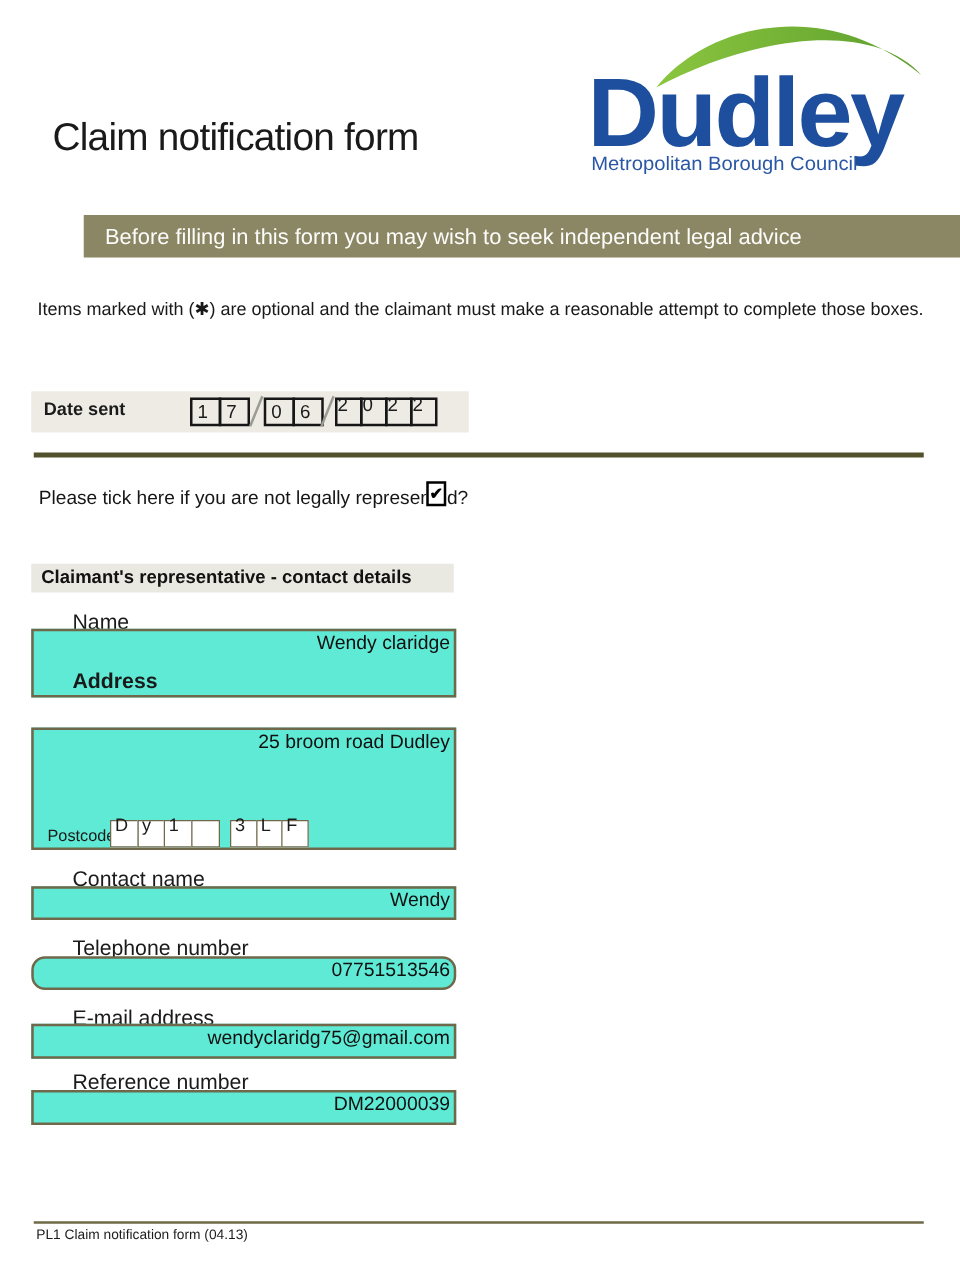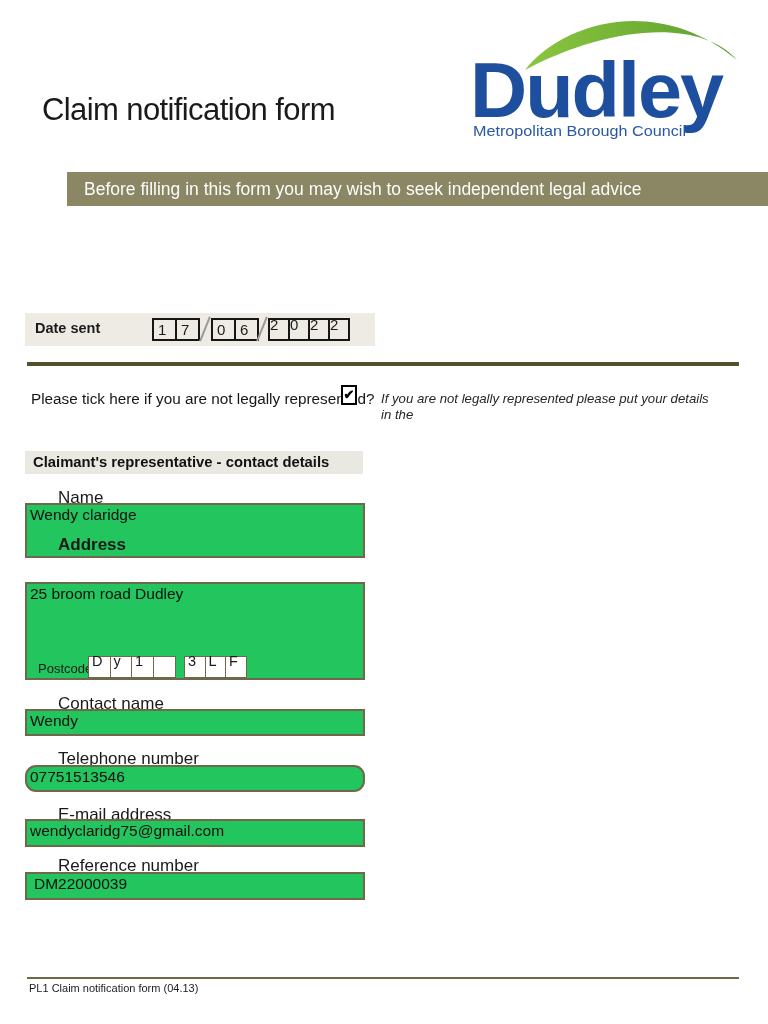--- a/index.html
+++ b/index.html
@@ -50,22 +50,22 @@
   .note { left:381px; top:391px; width:330px; font-size:13.2px; font-style:italic;
           line-height:15.5px; color:#262626; }
   .note .l2 { padding-left:3px; }
 
   
   .section-head { left:25px; top:451px; width:338px; height:23px; background:#e9e8e1;
                   font-size:14.8px; font-weight:bold; line-height:23px; padding-left:8px; color:#121212; }
 
   
   .flabel { font-size:17px; color:#1a1a1a; left:26px;margin-left:32px; }
-  .fbox { left:25px; width:340px; border:2px solid #6f684a; background:#22c55e;
-          font-size:15.5px; line-height:18px; padding:1px 3px; color:#101010; }
+  .fbox { left:25px; width:340px; border:2px solid #6f684a; background:#5eead4;
+          font-size:15.5px; line-height:18px; padding:1px 3px; color:#101010;text-align:right; }
   .lbl-name { top:488px; }      .box-name { top:503px; height:55px; }
   .lbl-address { top:535px;font-weight:bold; }   .box-address { top:582px; height:98px; }
   .lbl-contact { top:694px; }   .box-contact { top:709px; height:27px; }
   .lbl-phone { top:749px; }     .box-phone { top:765px; height:27px;border-radius:11px; }
   .lbl-email { top:805px; }     .box-email { top:819px; height:28px; }
   .lbl-ref { top:856px; }       .box-ref { top:872px; height:28px; padding-left:7px; }
 
   
   .pc-label { left:38px; top:661px; font-size:13px; color:#191919; }
   .pc-group { display:flex; top:656px; }
@@ -96,20 +96,21 @@
   <path d="M60,66 C98,18 192,-10 272,56 C233,12 138,24 60,66 Z" fill="url(#swoosh-grad)"></path>
   <text x="5" y="113" font-size="78" font-weight="bold" fill="#1d4f9e" letter-spacing="-2" textLength="252" lengthAdjust="spacingAndGlyphs">Dudley</text>
   <text x="8" y="132" font-size="15.5" fill="#2a57a5" textLength="213" lengthAdjust="spacingAndGlyphs">Metropolitan Borough Council</text>
 </svg>
 
 <div class="abs banner">
   <span>Before filling in this form you may wish to seek independent legal advice</span>
 </div>
 
 <div class="abs intro">
+  <div class="l1">Items marked with (✱) are optional and the claimant must make a reasonable attempt to complete those boxes.</div>
 </div>
 
 <div class="abs datebar"></div>
 <div class="abs date-label">Date sent</div>
 
 <div class="abs dgroup dgroup-day">
   <div class="dcell">
       <span>1</span>
     </div>
   <div class="dcell">
@@ -141,21 +142,20 @@
     </div>
 </div>
 
 <div class="abs rule"></div>
 
 <div class="abs tick-q">Please tick here if you are not legally represented?</div>
 <div class="abs checkbox">
   <span class="tick">✔</span>
 </div>
 <div class="abs note">
-  <div class="l1">If you are not legally represented please put your details in the</div>
 </div>
 
 <div class="abs section-head">Claimant's representative - contact details</div>
 
 <div class="abs flabel lbl-name">Name</div>
 <div class="abs fbox box-name">
   <span>Wendy claridge</span>
 </div>
 
 <div class="abs flabel lbl-address">Address</div>

